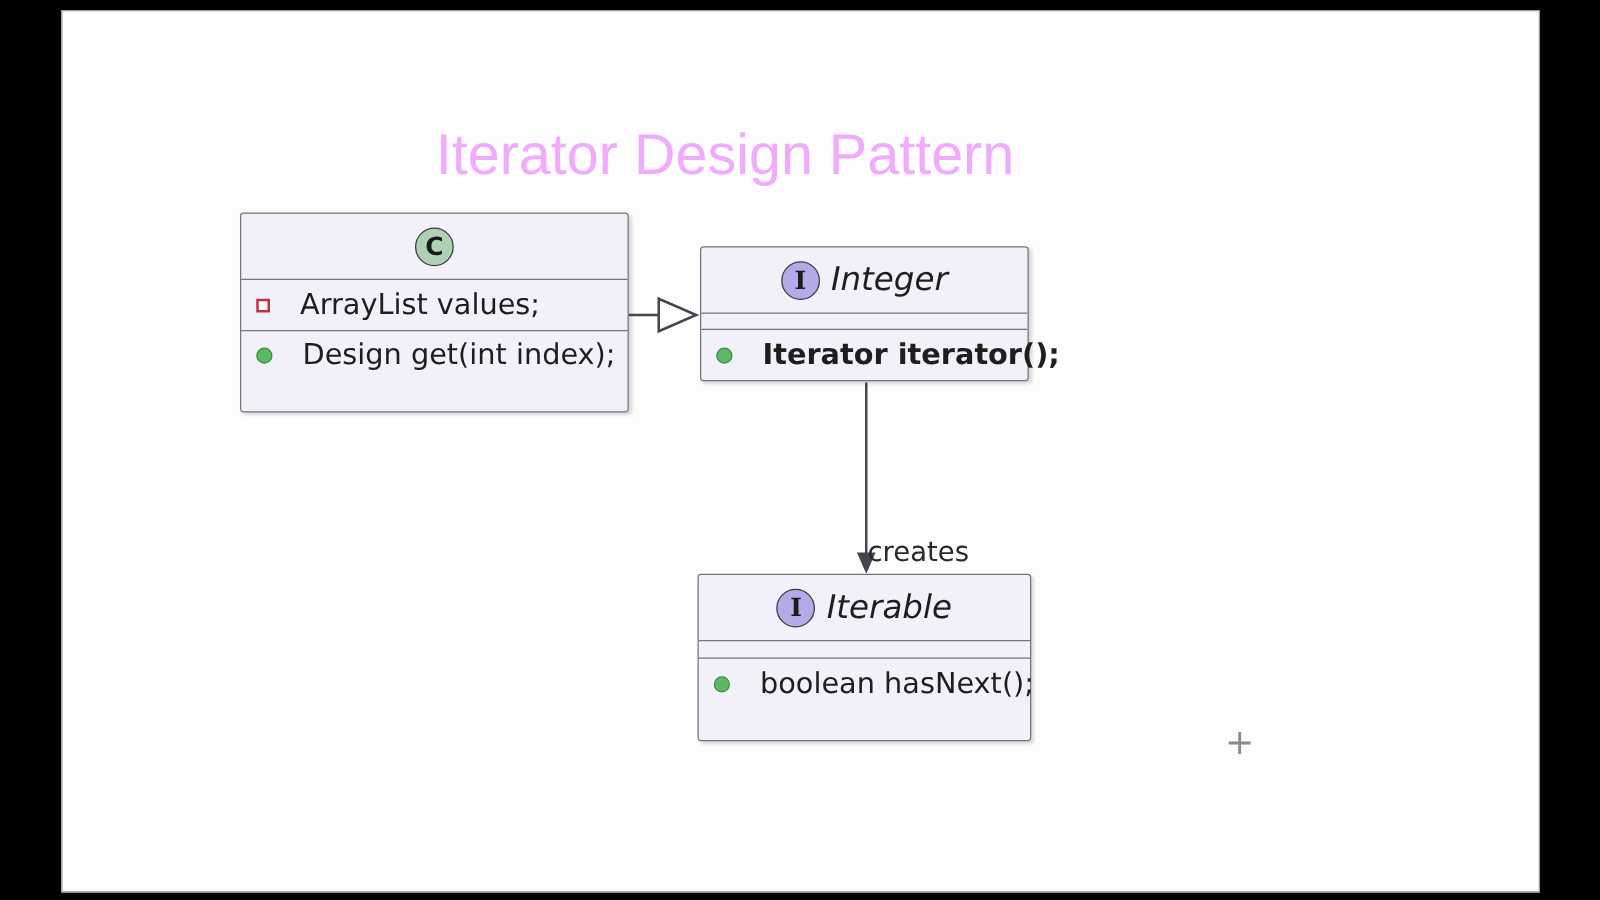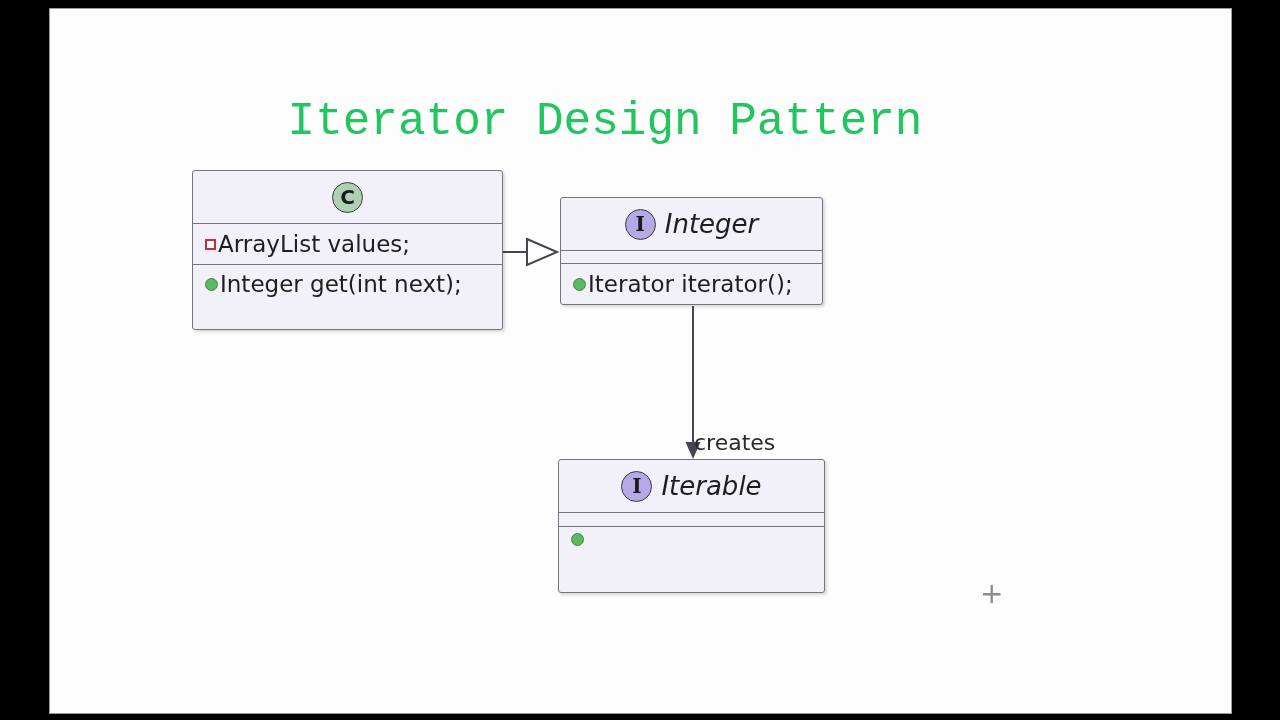--- a/index.html
+++ b/index.html
@@ -10,22 +10,22 @@
   }
   
   .canvas{
     position:absolute;left:49px;top:8px;width:1183px;height:706px;
     background:#fdfdfe;
     border:1px solid #9a9aa0;
     box-sizing:border-box;
   }
   .page-title{
     position:absolute;left:580px;top:96px;transform:translateX(-50%);
-    font-family:Liberation Mono, monospace;
-    font-size:46px;color:#22c55e;white-space:nowrap;margin-left:25px;
+    font-family:Liberation Sans, sans-serif;
+    font-size:46px;color:#f0abfc;white-space:nowrap;
   }
   
   .uml-box{
     position:absolute;box-sizing:border-box;
     background:#f2f0f8;
     border:1.5px solid #74747f;
     border-radius:3px;
     box-shadow:2px 2px 3px rgba(0,0,0,0.15);
     color:#1e1e1e;
   }
@@ -39,21 +39,21 @@
     font-weight:bold;font-size:20px;line-height:1;
     border:1.5px solid #3a3a3a;box-sizing:border-box;color:#1b1b1b;
   }
   .circ-class{background:#add1b2;}
   .circ-iface{background:#b6a9e8;font-family:"DejaVu Serif",serif;}
   .uml-name{font-size:26px;white-space:nowrap;}
   .uml-name.italic{font-style:italic;}
   .sep{border-top:1.5px solid #74747f;height:0;}
   .compartment{box-sizing:border-box;}
   .member{
-    display:flex;align-items:center;gap:2px;
+    display:flex;align-items:center;gap:24px;
     padding-left:12px;font-size:23px;line-height:29px;white-space:nowrap;
   }
   .dot{
     width:13px;height:13px;border-radius:50%;flex:0 0 auto;
     background:#5cb862;border:1.5px solid #3d8e44;box-sizing:border-box;
   }
   .sq{
     width:11px;height:11px;flex:0 0 auto;
     background:#fff;border:2px solid #c1303c;box-sizing:border-box;
   }
@@ -85,56 +85,57 @@
   <div class="compartment" style="height:40px;display:flex;align-items:center;">
     <div class="member">
       <span class="sq"></span>
       <span>ArrayList values;</span>
     </div>
   </div>
   <div class="sep"></div>
   <div class="compartment" style="padding-top:5px;">
     <div class="member">
       <span class="dot"></span>
-      <span>Integer get(int next);</span>
+      <span>Design get(int index);</span>
     </div>
   </div>
 </div>
 
 <div class="uml-box" style="left:560px;top:197px;width:263px;height:108px;">
   <div class="uml-header" style="height:52px;">
     <span class="circ circ-iface">
       <span>I</span>
     </span>
     <span class="uml-name italic">Integer</span>
   </div>
   <div class="sep"></div>
   <div class="compartment" style="height:12px;"></div>
   <div class="sep"></div>
-  <div class="compartment" style="height:40px;display:flex;">
+  <div class="compartment" style="height:40px;display:flex;font-weight:bold;">
     <div class="member">
       <span class="dot"></span>
       <span>Iterator iterator();</span>
     </div>
   </div>
 </div>
 
 <div class="uml-box" style="left:558px;top:459px;width:267px;height:134px;">
   <div class="uml-header" style="height:52px;">
     <span class="circ circ-iface">
       <span>I</span>
     </span>
     <span class="uml-name italic">Iterable</span>
   </div>
   <div class="sep"></div>
   <div class="compartment" style="height:13px;"></div>
   <div class="sep"></div>
   <div class="compartment" style="padding-top:6px;">
     <div class="member">
       <span class="dot"></span>
+      <span>boolean hasNext();</span>
     </div>
   </div>
 </div>
 
 <svg class="edges" width="1280" height="720">
   
   <g>
     <line x1="503" y1="252" x2="527" y2="252" stroke="#45454f" stroke-width="2"></line>
     <polygon points="527,239 557,252 527,265" fill="#fdfdfe" stroke="#45454f" stroke-width="2"></polygon>
   </g>

